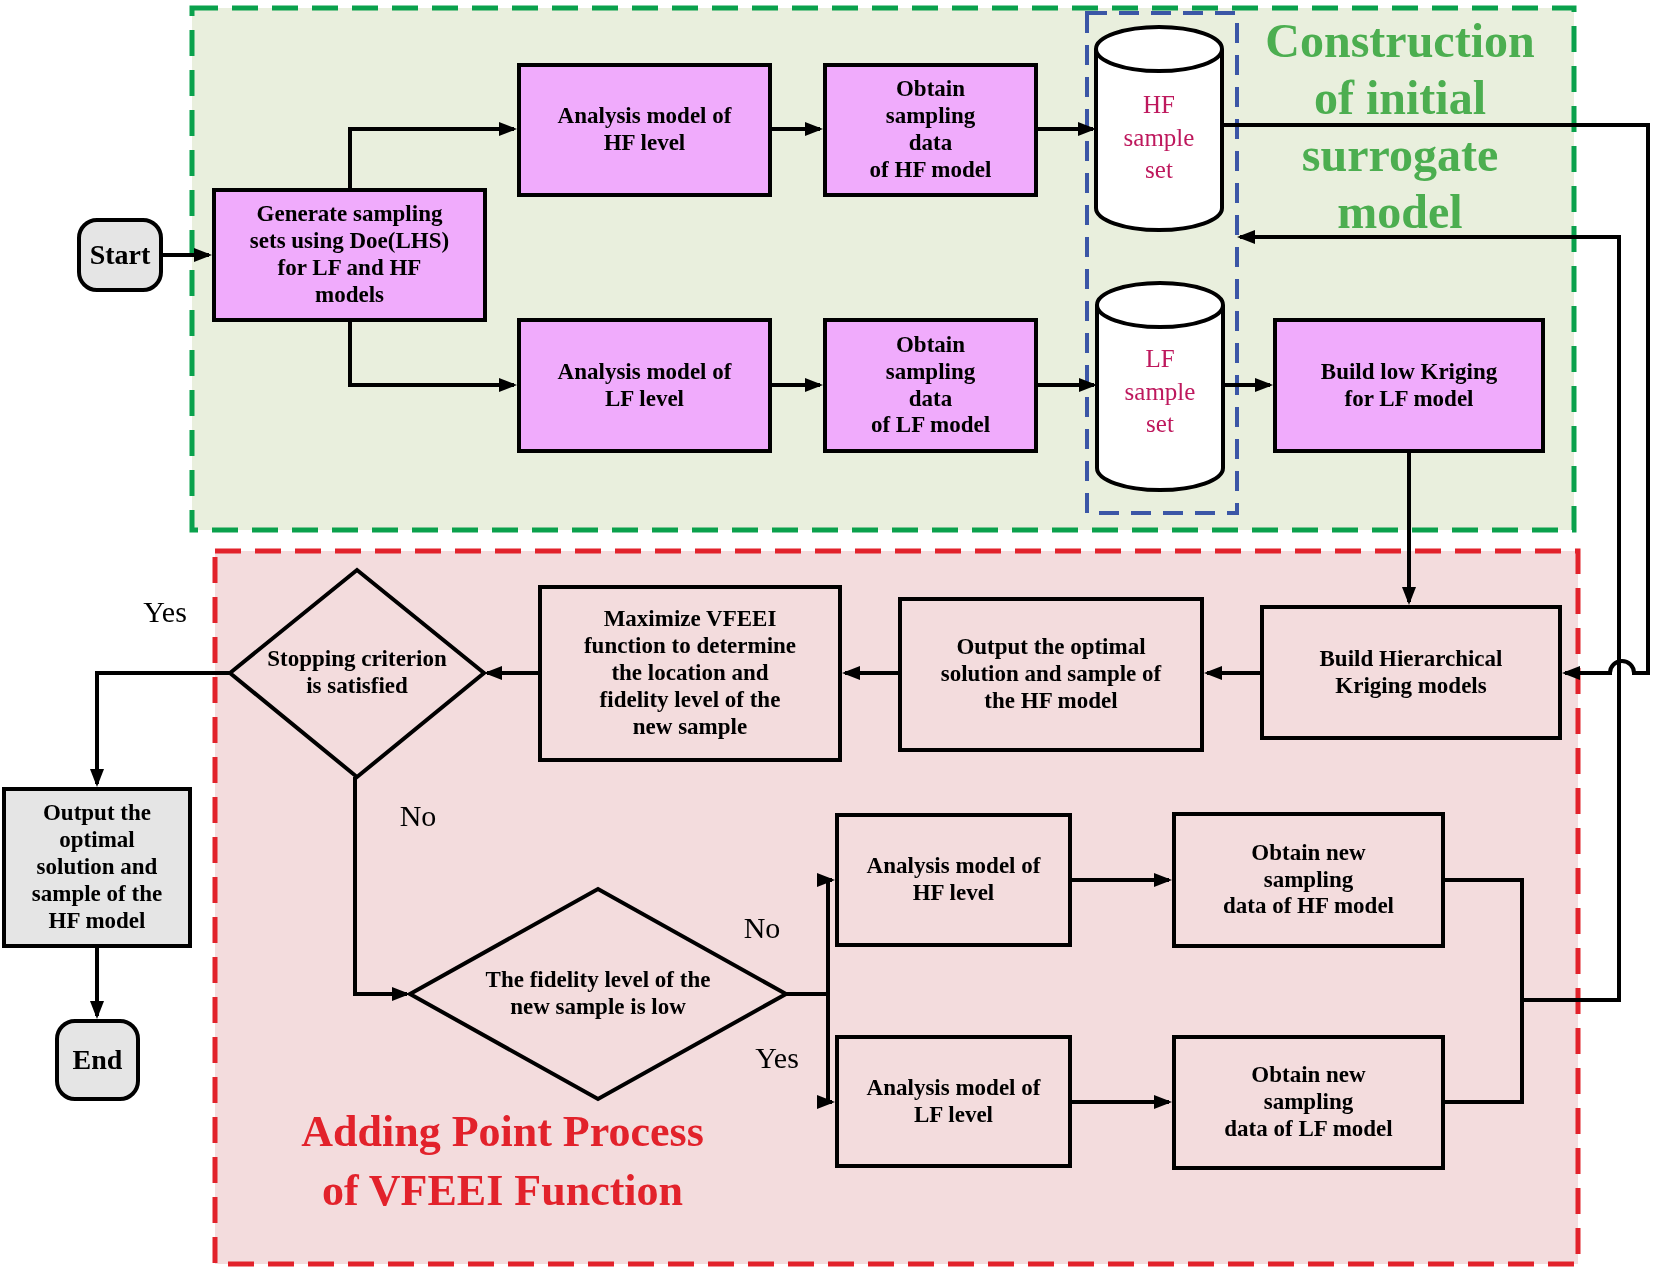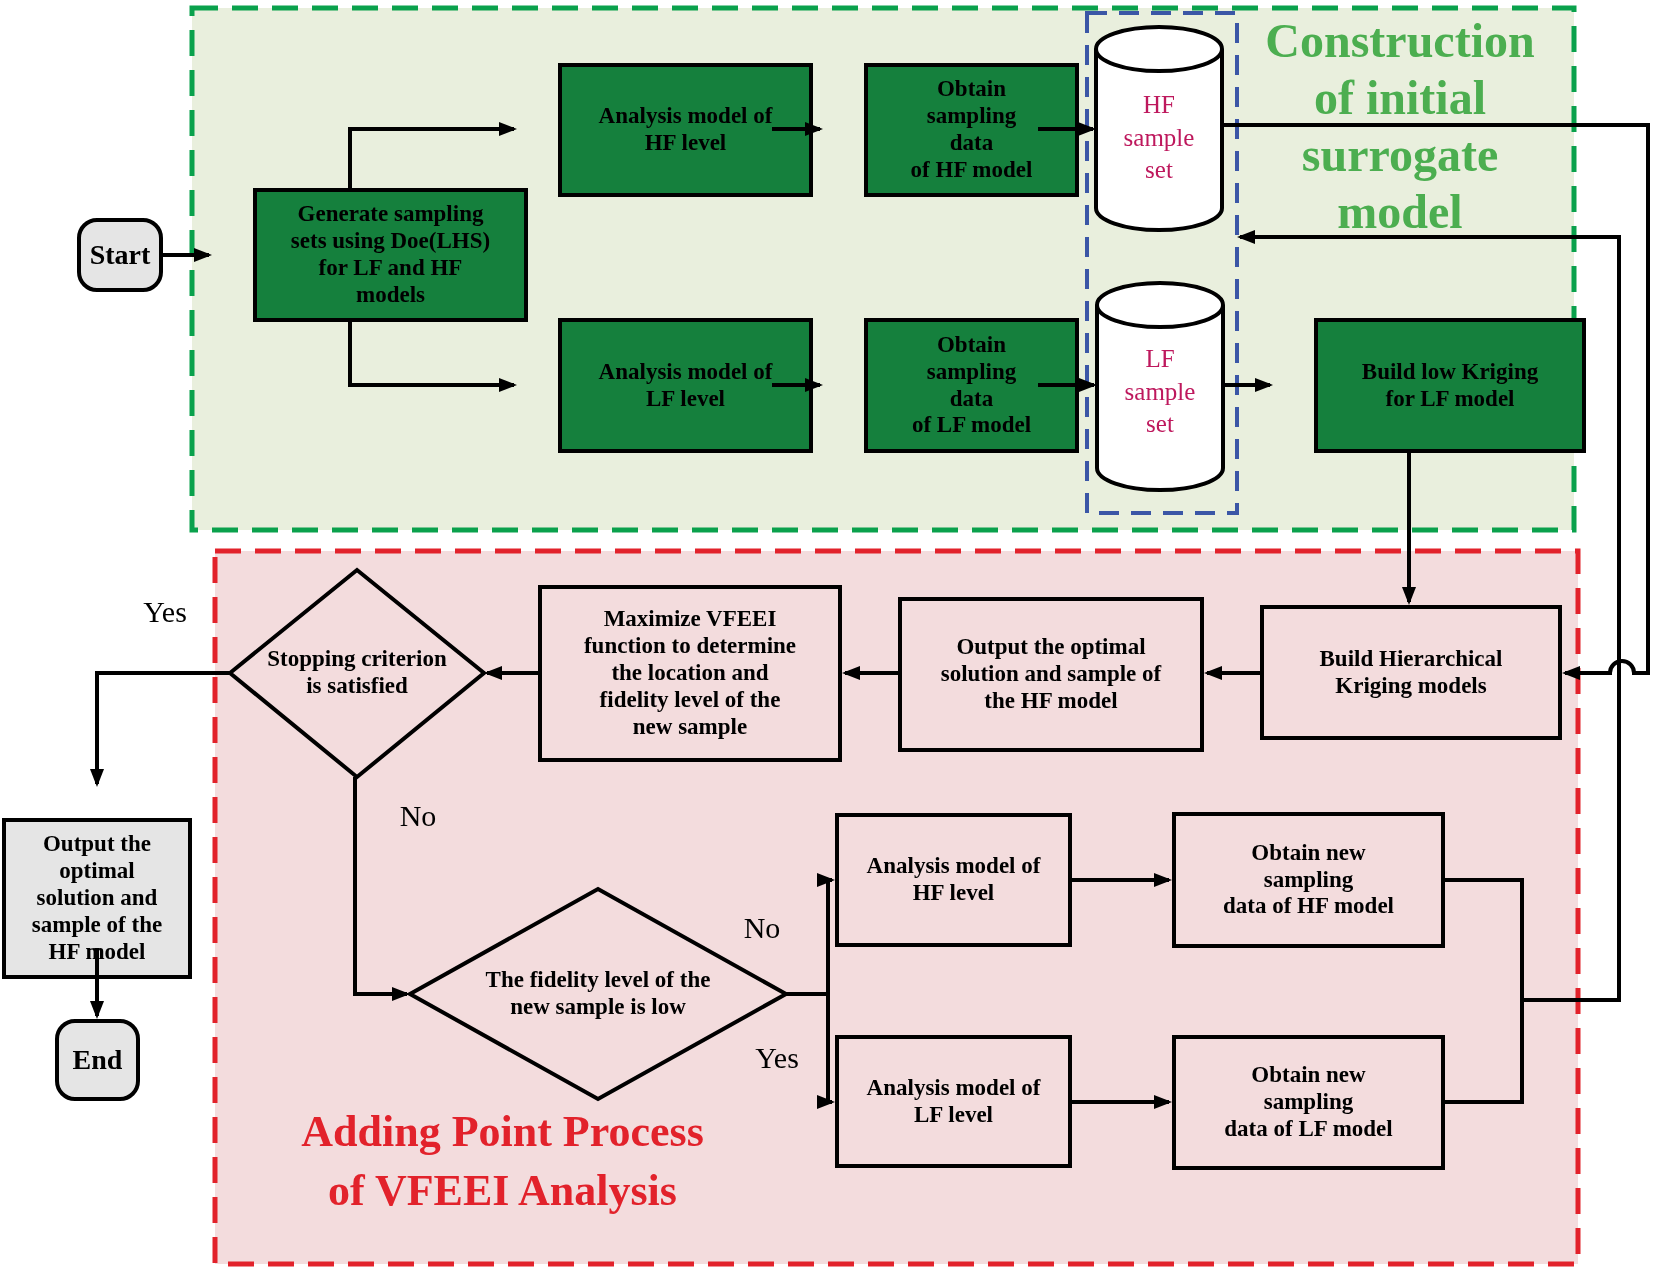--- a/index.html
+++ b/index.html
@@ -2,21 +2,21 @@
 <html><head>
 <meta charset="utf-8">
 <style>
   html,body{margin:0;padding:0;background:#ffffff;}
   #stage{position:relative;width:1653px;height:1271px;background:#ffffff;overflow:hidden;
          font-family:"Liberation Serif","DejaVu Serif",serif;}
   svg.layer{position:absolute;left:0;top:0;pointer-events:none;}
   #bg{z-index:0;}
   .node{position:absolute;box-sizing:border-box;border:4px solid #000;display:flex;
         align-items:center;justify-content:center;text-align:center;z-index:1;}
-  .green{background:#15803d;margin-left:41px;}
+  .green{background:#f0abfc;}
   .pink{background:#f3dcdd;}
   .white{background:#e5e5e5;}
   .round{border-radius:20px;}
   .label{white-space:pre-line;font-weight:bold;font-size:23px;line-height:1.17;color:#000;}
   .label-lg{font-size:28px;}
   #fg{z-index:2;}
   .olabel{position:absolute;z-index:3;display:flex;align-items:center;justify-content:center;
           text-align:center;white-space:pre-line;}
   .diamond-label{font-weight:bold;font-size:23px;line-height:1.17;color:#000;}
   .cyl-label{font-weight:normal;font-size:25px;line-height:1.3;color:#be185d;}
@@ -87,21 +87,21 @@
 fidelity level of the
 new sample</span>
   </div>
 
   <div class="node pink" style="left:898px;top:597px;width:306px;height:155px;">
     <span class="label">Output the optimal
 solution and sample of
 the HF model</span>
   </div>
 
-  <div class="node white" style="left:2px;top:787px;width:190px;height:161px;margin-top:31px;">
+  <div class="node white" style="left:2px;top:787px;width:190px;height:161px;">
     <span class="label">Output the
 optimal
 solution and
 sample of the
 HF model</span>
   </div>
 
   <div class="node white round" style="left:55px;top:1019px;width:85px;height:82px;">
     <span class="label label-lg">End</span>
   </div>
@@ -184,15 +184,15 @@
   <div class="olabel edge-label" style="left:120px;top:592px;width:90px;height:40px;">Yes</div>
   <div class="olabel edge-label" style="left:378px;top:796px;width:80px;height:40px;">No</div>
   <div class="olabel edge-label" style="left:722px;top:908px;width:80px;height:40px;">No</div>
   <div class="olabel edge-label" style="left:737px;top:1038px;width:80px;height:40px;">Yes</div>
 
   <div class="olabel title-green" style="left:1235px;top:10px;width:330px;height:232px;">Construction
 of initial
 surrogate
 model</div>
   <div class="olabel title-red" style="left:230px;top:1100px;width:545px;height:122px;">Adding Point Process
-of VFEEI Analysis</div>
+of VFEEI Function</div>
 
 </div>
 
 </body></html>

